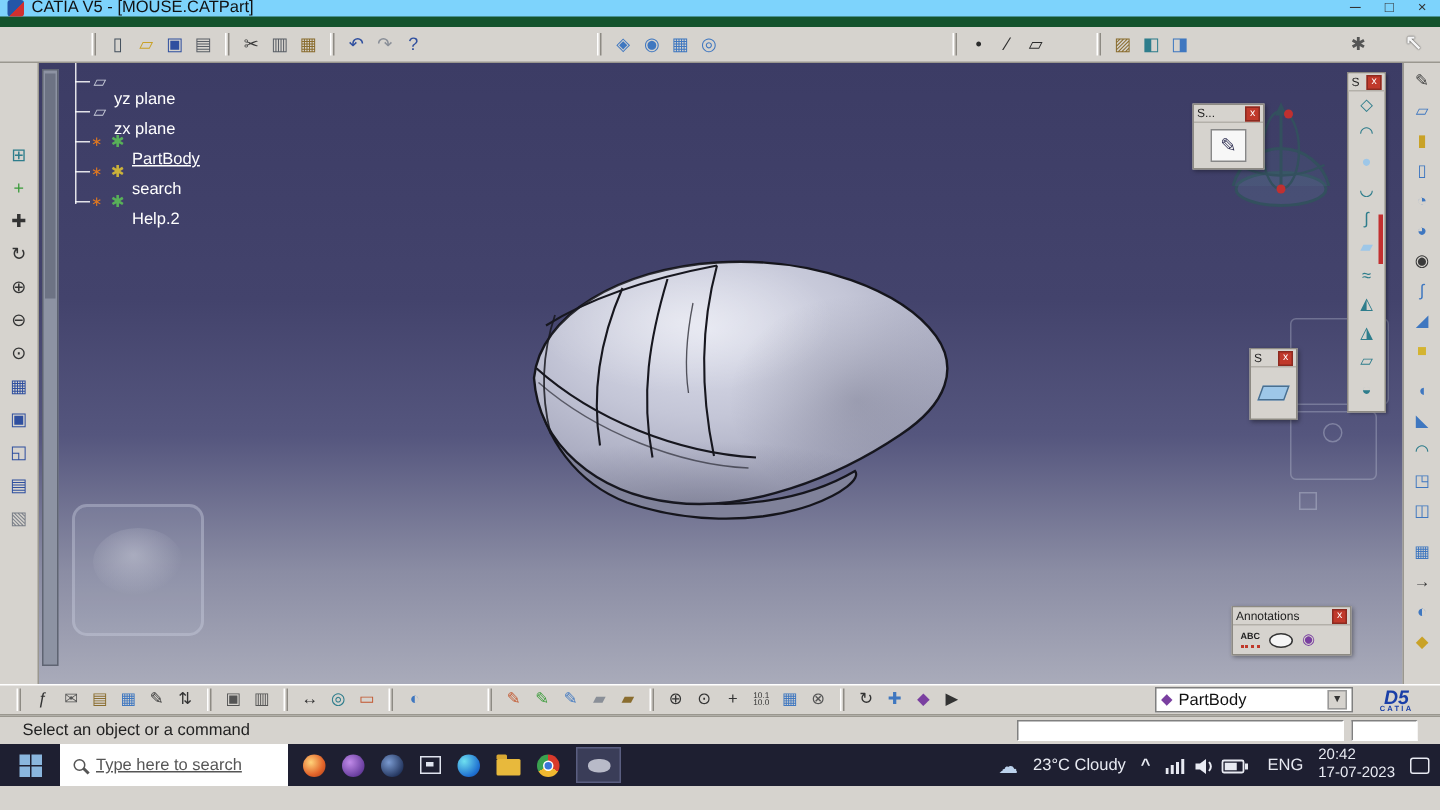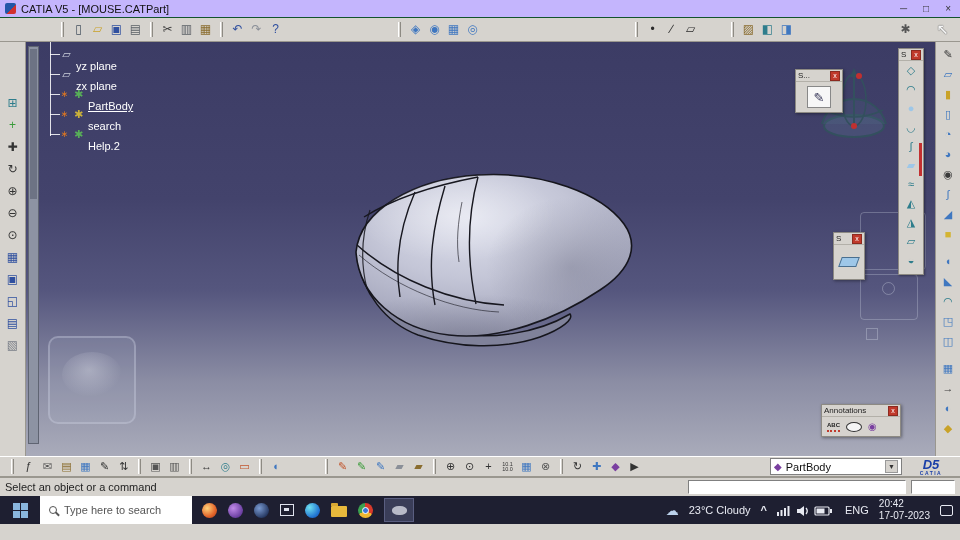--- a/index.html
+++ b/index.html
@@ -1,22 +1,22 @@
 <!DOCTYPE html>
 <html><head>
 <meta charset="utf-8">
 <style>
   html,body{margin:0;padding:0;background:#222;}
   *{box-sizing:border-box;}
   .screen{position:relative;width:960px;height:540px;overflow:hidden;background:#d6d3ce;
     font-family:"Liberation Sans","DejaVu Sans",sans-serif;-webkit-font-smoothing:antialiased;}
 
   
-  .titlebar{height:18px;background:#c4b5fd;display:flex;align-items:center;padding:0 5px;
-    font-size:11px;color:#111;border-bottom:1px solid #14532d;}
+  .titlebar{height:18px;background:#7dd3fc;display:flex;align-items:flex-end;padding:0 5px;
+    font-size:11px;color:#111;border-bottom:7px solid #14532d;}
   .appicon{width:11px;height:11px;margin-right:5px;border-radius:2px;
     background:linear-gradient(135deg,#2356a8 55%,#d03030 55%);}
   .winbtns{margin-left:auto;display:flex;gap:16px;color:#333;font-size:10px;padding-right:4px;}
   .winbtns span{cursor:default;}
 
   
   .menubar{height:16px;background:#d6d3ce;display:flex;align-items:center;font-size:11px;
     color:#1a1a1a;border-bottom:1px solid #b9b6af;padding-left:4px;}
   .menugrid{width:9px;height:9px;margin:0 4px 0 2px;
     background:
@@ -115,33 +115,33 @@
   .combo-icon{font-size:10px;margin-right:4px;color:#7a3fa0;}
   .combo-label{flex:1;}
   .combo-arrow{width:13px;height:13px;background:#d6d3ce;border:1px solid #999;font-size:7px;
     display:flex;align-items:center;justify-content:center;color:#333;}
   .catia-logo{width:46px;text-align:center;color:#1a3fa8;line-height:1;margin-left:6px;}
   .logo-ds{font-size:13px;font-weight:bold;font-style:italic;}
   .logo-word{font-size:5px;letter-spacing:1.5px;font-weight:bold;}
 
   
   .statusbar{height:19px;background:#d6d3ce;border-top:1px solid #9a978f;display:flex;
-    align-items:center;font-size:11px;color:#222;padding:0 5px;gap:5px;}
+    align-items:center;font-size:11px;color:#222;padding:0 15px;gap:5px;}
   .sfield{height:14px;background:#fff;border:1px solid;border-color:#808080 #ffffff #ffffff #808080;}
   .sfield.f1{width:218px;margin-left:auto;}
   .sfield.f2{width:44px;}
 
   
   .taskbar{height:28px;background:#1e1f31;display:flex;align-items:center;color:#e8eaf2;}
   .tb-btn{height:100%;display:flex;align-items:center;justify-content:center;}
   .start{width:40px;}
   .winlogo{display:grid;grid-template-columns:7px 7px;grid-template-rows:7px 7px;gap:1px;}
   .winlogo i{background:#8ab6de;}
   .searchbox{width:152px;height:100%;background:#ffffff;color:#555;display:flex;align-items:center;
-    gap:7px;padding:0 9px;font-size:11px;}
+    gap:7px;padding:0 9px;font-size:11px;text-decoration:underline;}
   .mag{width:8px;height:8px;border:1.5px solid #555;border-radius:50%;position:relative;flex:none;}
   .mag::after{content:"";position:absolute;width:5px;height:1.5px;background:#555;
     transform:rotate(45deg);right:-4px;bottom:-1px;}
   .tb-apps{display:flex;align-items:center;gap:11px;padding-left:10px;}
   .orb{width:15px;height:15px;border-radius:50%;}
   .orb.c1{background:radial-gradient(circle at 35% 35%,#ffd37a,#e2642a 60%,#a23a18);}
   .orb.c2{background:radial-gradient(circle at 35% 35%,#c08ae8,#6a3fa0 70%,#3d2160);}
   .orb.c3{background:radial-gradient(circle at 35% 35%,#7a9ad0,#23355e 75%,#131c33);}
   .taskview{width:14px;height:12px;border:1.5px solid #dfe3ee;position:relative;}
   .taskview::after{content:"";position:absolute;left:3px;top:3px;width:5px;height:3px;background:#dfe3ee;}

